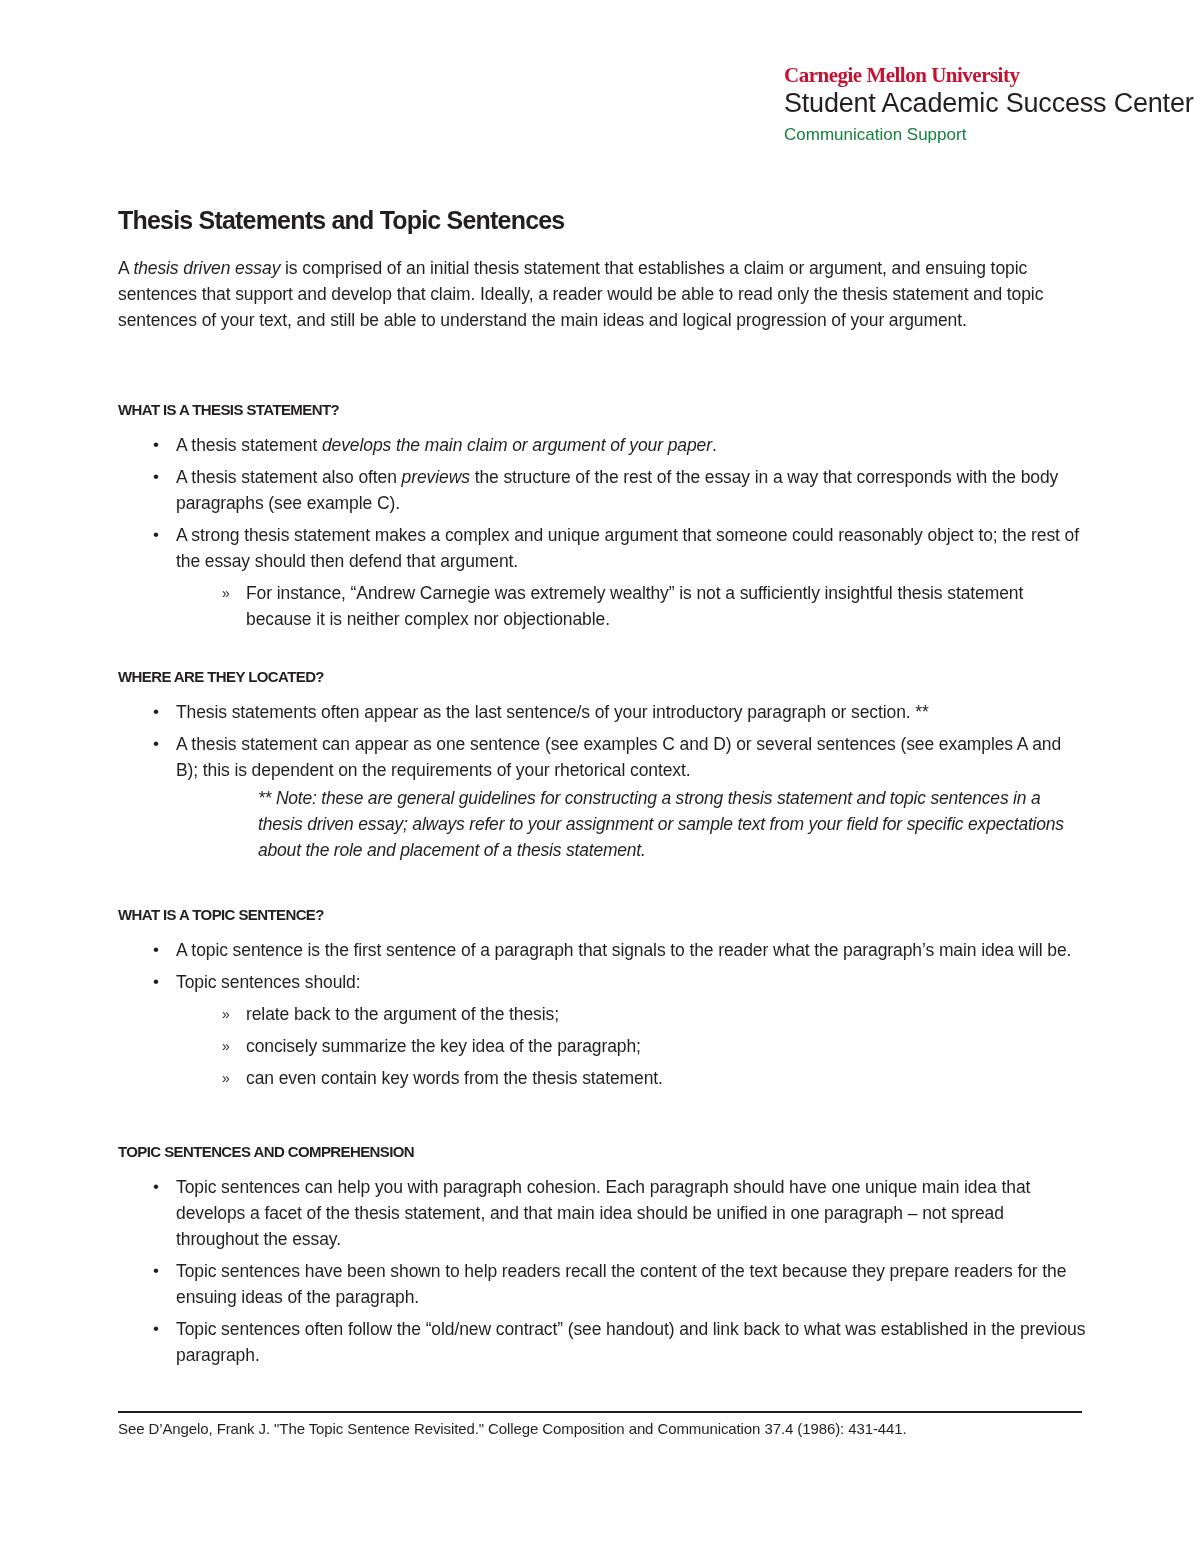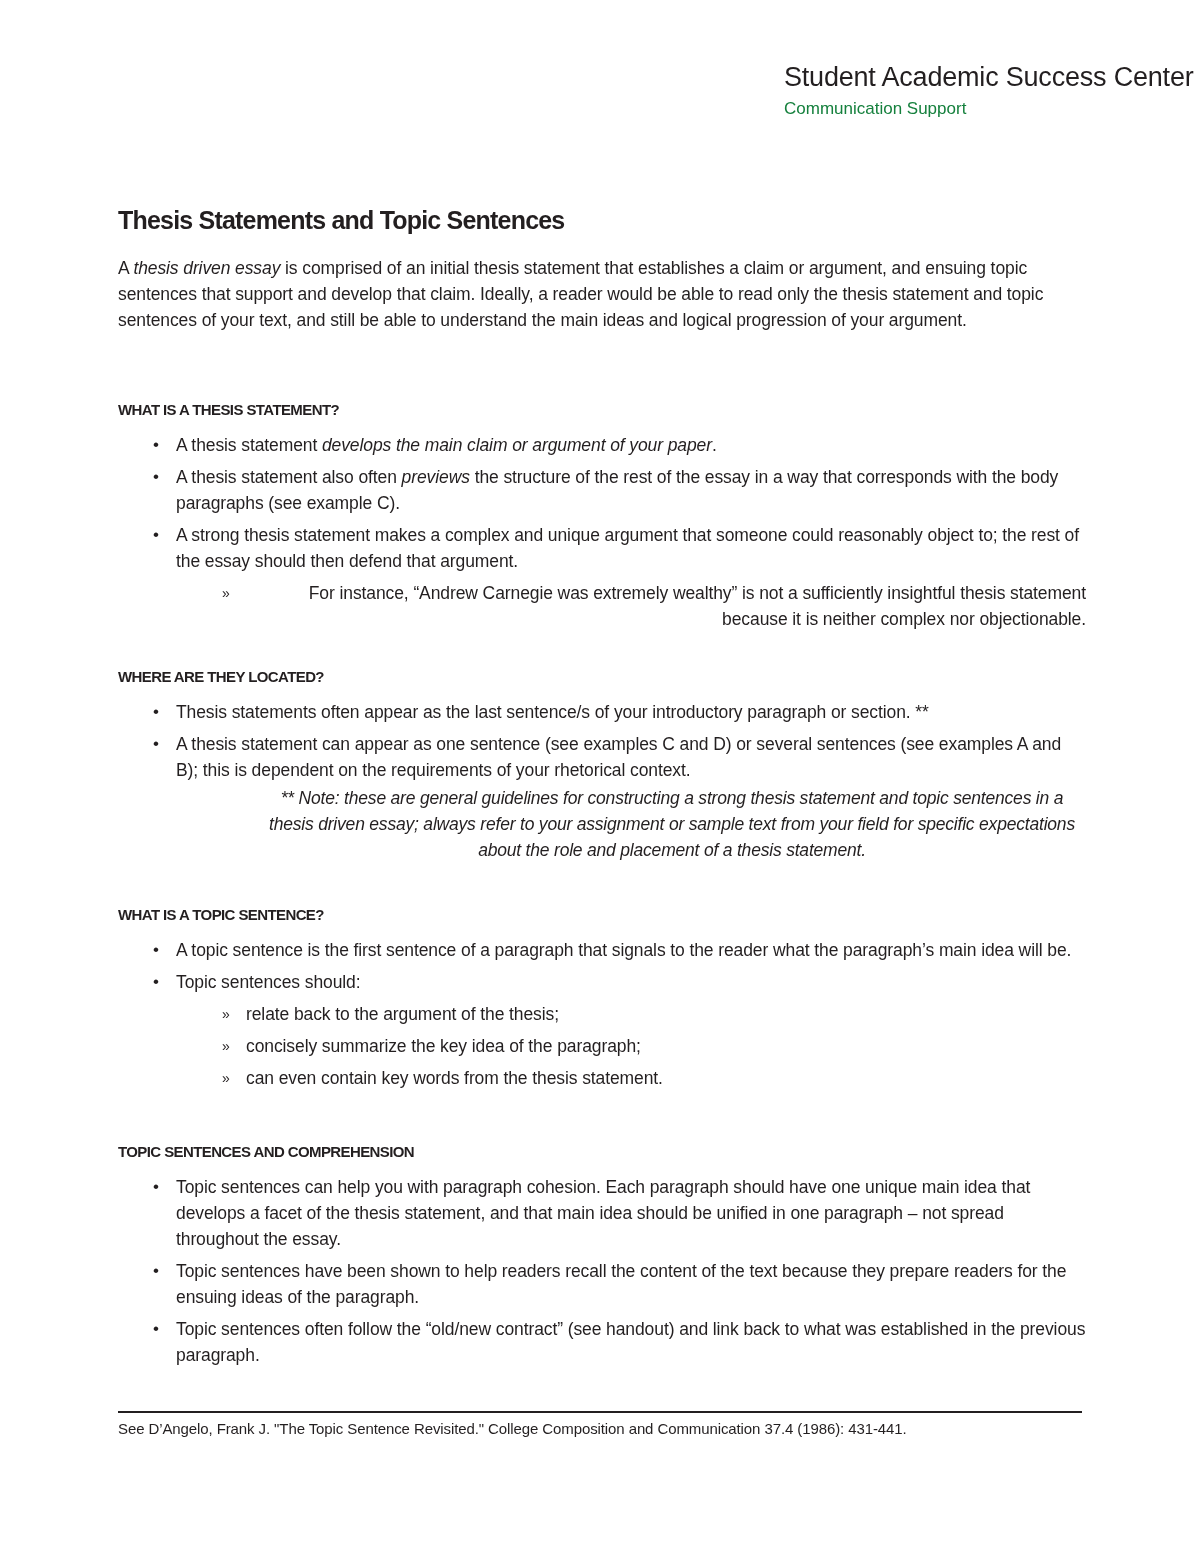--- a/index.html
+++ b/index.html
@@ -22,35 +22,36 @@
                line-height: 24px; }
   ul.bul { list-style: none; margin: 10px 0 0 0; padding: 0; }
   ul.bul > li { position: relative; padding-left: 58px; font-size: 17.5px; line-height: 26px;
                 margin-bottom: 6px; letter-spacing: -0.1px; }
   .dot { position: absolute; left: 35px; top: 0; font-size: 17px; }
   ul.sub { list-style: none; margin: 6px 0 0 0; padding: 0; }
   ul.sub > li { position: relative; padding-left: 70px; font-size: 17.5px; line-height: 26px;
                 margin-bottom: 6px; letter-spacing: -0.1px; }
   .chev { position: absolute; left: 46px; top: 0; font-size: 14px; }
   .note { margin: 2px 0 0 140px; font-style: italic; font-size: 17.5px; line-height: 26px;
-          letter-spacing: -0.2px; text-align: center; }
+          letter-spacing: -0.2px; }
 
   .sec1 { position: absolute; top: 398px; left: 118px; width: 968px; }
   .sec2 { position: absolute; top: 665px; left: 118px; width: 968px; }
   .sec3 { position: absolute; top: 903px; left: 118px; width: 968px; }
   .sec4 { position: absolute; top: 1140px; left: 118px; width: 968px; }
 
   .rule { position: absolute; left: 118px; top: 1411px; width: 964px; height: 2px; background: #231f20; }
   .footnote { position: absolute; left: 118px; top: 1418px; font-size: 15px; line-height: 22px;
               letter-spacing: -0.1px; }
 </style>
 </head>
 <body>
 
 <div class="header">
+  <div class="brand">Carnegie Mellon University</div>
   <div class="center">Student Academic Success Center</div>
   <div class="unit">Communication Support</div>
 </div>
 
 <div class="content">
   <h1 class="title">Thesis Statements and Topic Sentences</h1>
   <p class="intro"><span>A </span><em>thesis driven essay</em><span> is comprised of an initial thesis statement that establishes a claim or argument, and ensuing topic sentences that support and develop that claim. Ideally, a reader would be able to read only the thesis statement and topic sentences of your text, and still be able to understand the main ideas and logical progression of your argument.</span></p>
 </div>
 
 <div class="sec1">
@@ -63,21 +64,21 @@
     <li>
       <span class="dot">•</span>
       <span>A thesis statement also often </span><em>previews</em><span> the structure of the rest of the essay in a way that corresponds with the body paragraphs (see example C).</span>
     </li>
     <li>
       <span class="dot">•</span>
       <span>A strong thesis statement makes a complex and unique argument that someone could reasonably object to; the rest of the essay should then defend that argument.</span>
       <ul class="sub" style="margin-left:-58px;">
         <li>
           <span class="chev" style="left:104px;">»</span>
-          <span style="display:block;padding-left:58px;text-align:right;">For instance, “Andrew Carnegie was extremely wealthy” is not a sufficiently insightful thesis statement because it is neither complex nor objectionable.</span>
+          <span style="display:block;padding-left:58px;">For instance, “Andrew Carnegie was extremely wealthy” is not a sufficiently insightful thesis statement because it is neither complex nor objectionable.</span>
         </li>
       </ul>
     </li>
   </ul>
 </div>
 
 <div class="sec2">
   <h2 class="section-h">WHERE ARE THEY LOCATED?</h2>
   <ul class="bul">
     <li>

